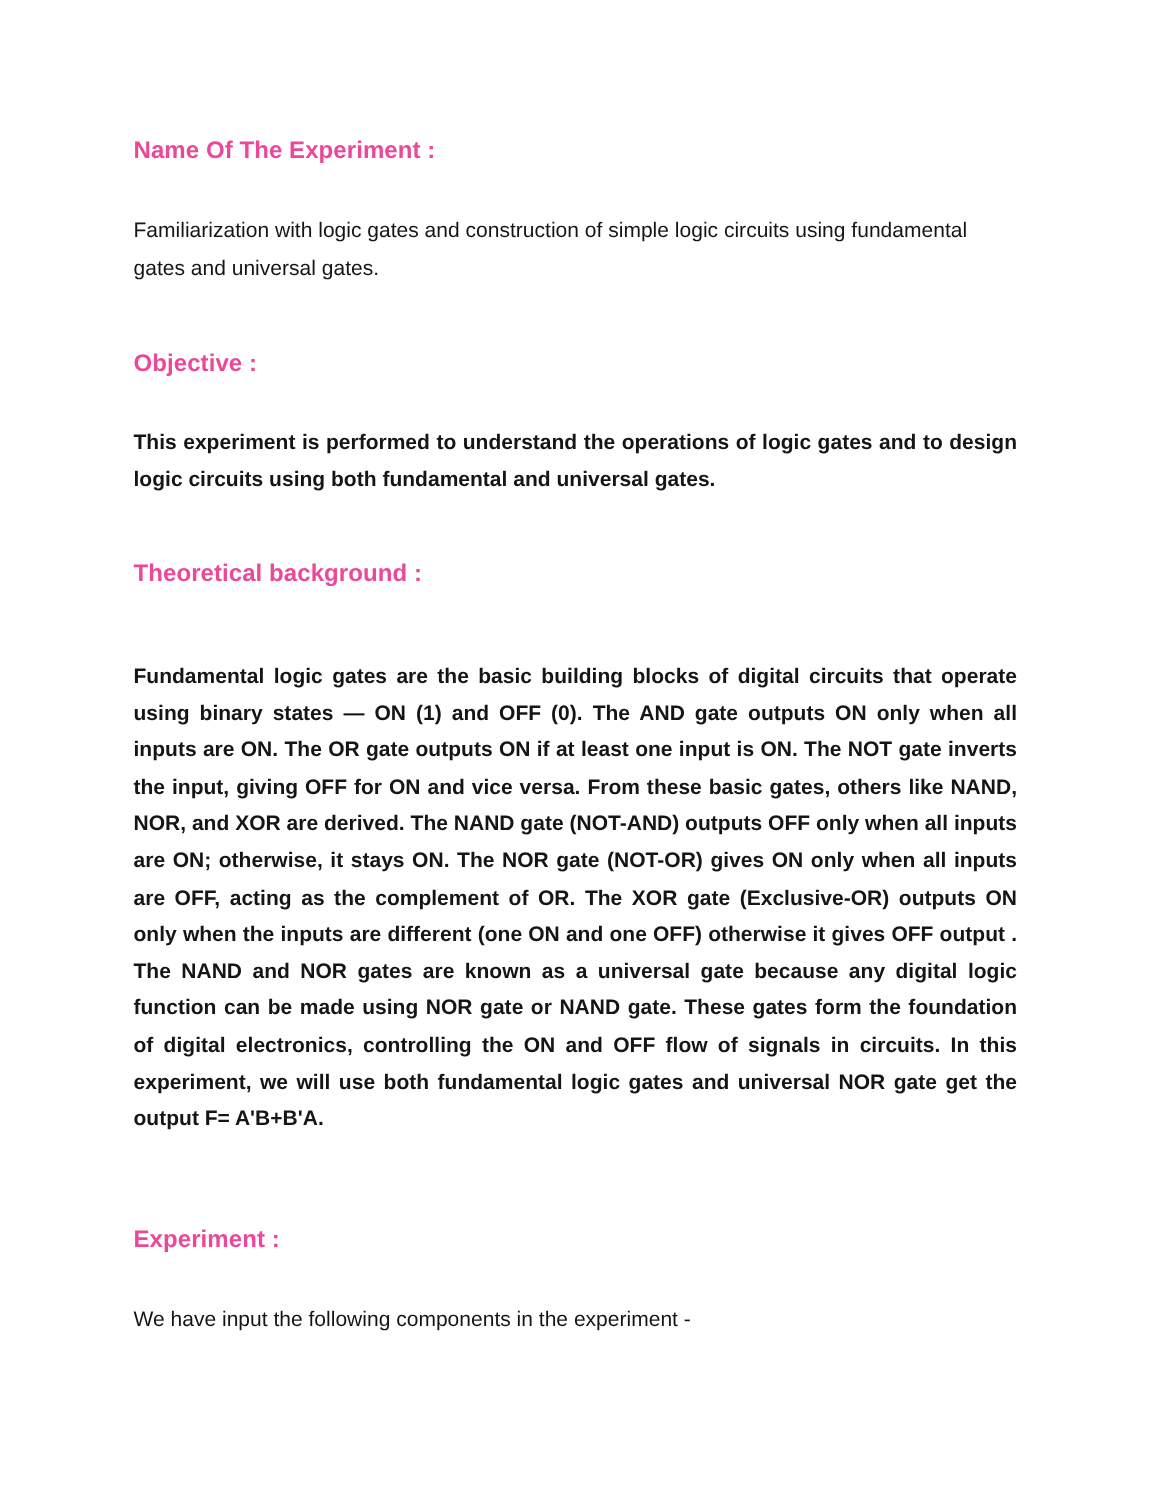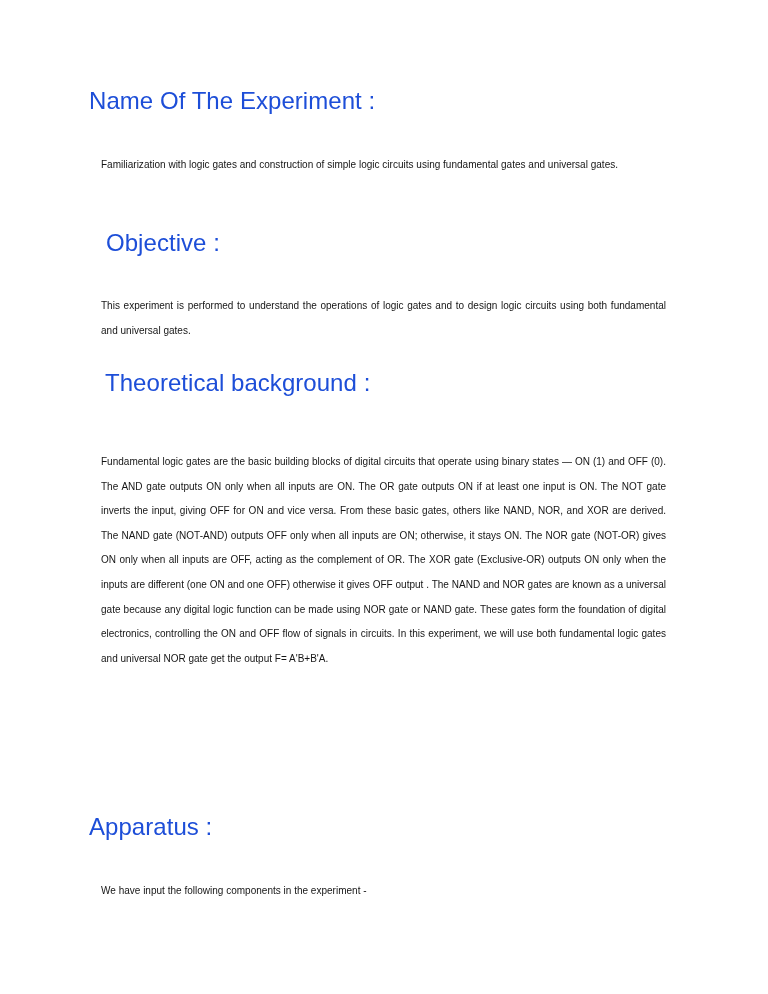--- a/index.html
+++ b/index.html
@@ -24,49 +24,50 @@
     height: 994px;
     background: #ffffff;
   }
   .content {
     position: absolute;
     left: 89px;
     top: 0;
     width: 589px;
   }
   h2.section-heading {
-    font-size: 24px;
-    font-weight: normal;
-    color: #1d4ed8;
+    font-size: 16px;
+    font-weight: bold;
+    color: #ec4899;
     margin: 0;
     padding: 0;
     line-height: 26px;
     letter-spacing: 0.05px;
   }
   p.body-text {
-    font-size: 10px;
+    font-size: 14px;
     color: #151515;
-    margin: 12px;
+    margin: 0;
     padding: 0;
     line-height: 24.6px;
     letter-spacing: 0.01px;
   }
   p.justified {
     text-align: justify;
     text-justify: inter-word;
+    font-weight: bold;
   }
   p.left-aligned {
     text-align: left;
   }
   
   .blk-title      { position: absolute; left: 0; top: 88px;  width: 589px; }
   .blk-title-body { position: absolute; left: 0; top: 141px; width: 589px; }
-  .blk-obj        { position: absolute; left: 0; top: 230px; width: 589px; margin-left: 17px; }
+  .blk-obj        { position: absolute; left: 0; top: 230px; width: 589px; }
   .blk-obj-body   { position: absolute; left: 0; top: 282px; width: 589px; }
-  .blk-theory     { position: absolute; left: 16px; top: 370px; width: 589px; }
+  .blk-theory     { position: absolute; left: 0; top: 370px; width: 589px; }
   .blk-theory-body{ position: absolute; left: 0; top: 438px; width: 589px; }
   .blk-app        { position: absolute; left: 0; top: 814px; width: 589px; }
   .blk-app-body   { position: absolute; left: 0; top: 867px; width: 589px; }
 </style>
 </head>
 <body>
 
 <div class="page">
   <div class="content">
 
@@ -88,21 +89,21 @@
 
     <div class="blk-theory">
       <h2 class="section-heading">Theoretical background :</h2>
     </div>
 
     <div class="blk-theory-body">
       <p class="body-text justified">Fundamental logic gates are the basic building blocks of digital circuits that operate using binary states — ON (1) and OFF (0). The AND gate outputs ON only when all inputs are ON. The OR gate outputs ON if at least one input is ON. The NOT gate inverts the input, giving OFF for ON and vice versa. From these basic gates, others like NAND, NOR, and XOR are derived. The NAND gate (NOT-AND) outputs OFF only when all inputs are ON; otherwise, it stays ON. The NOR gate (NOT-OR) gives ON only when all inputs are OFF, acting as the complement of OR. The XOR gate (Exclusive-OR) outputs ON only when the inputs are different (one ON and one OFF) otherwise it gives OFF output . The NAND and NOR gates are known as a universal gate because any digital logic function can be made using NOR gate or NAND gate. These gates form the foundation of digital electronics, controlling the ON and OFF flow of signals in circuits. In this experiment, we will use both fundamental logic gates and universal NOR gate get the output F= A'B+B'A.</p>
     </div>
 
     <div class="blk-app">
-      <h2 class="section-heading">Apparatus :</h2>
+      <h2 class="section-heading">Experiment :</h2>
     </div>
 
     <div class="blk-app-body">
       <p class="body-text left-aligned">We have input the following components in the experiment -</p>
     </div>
 
   </div>
 </div>
 
 </body></html>

